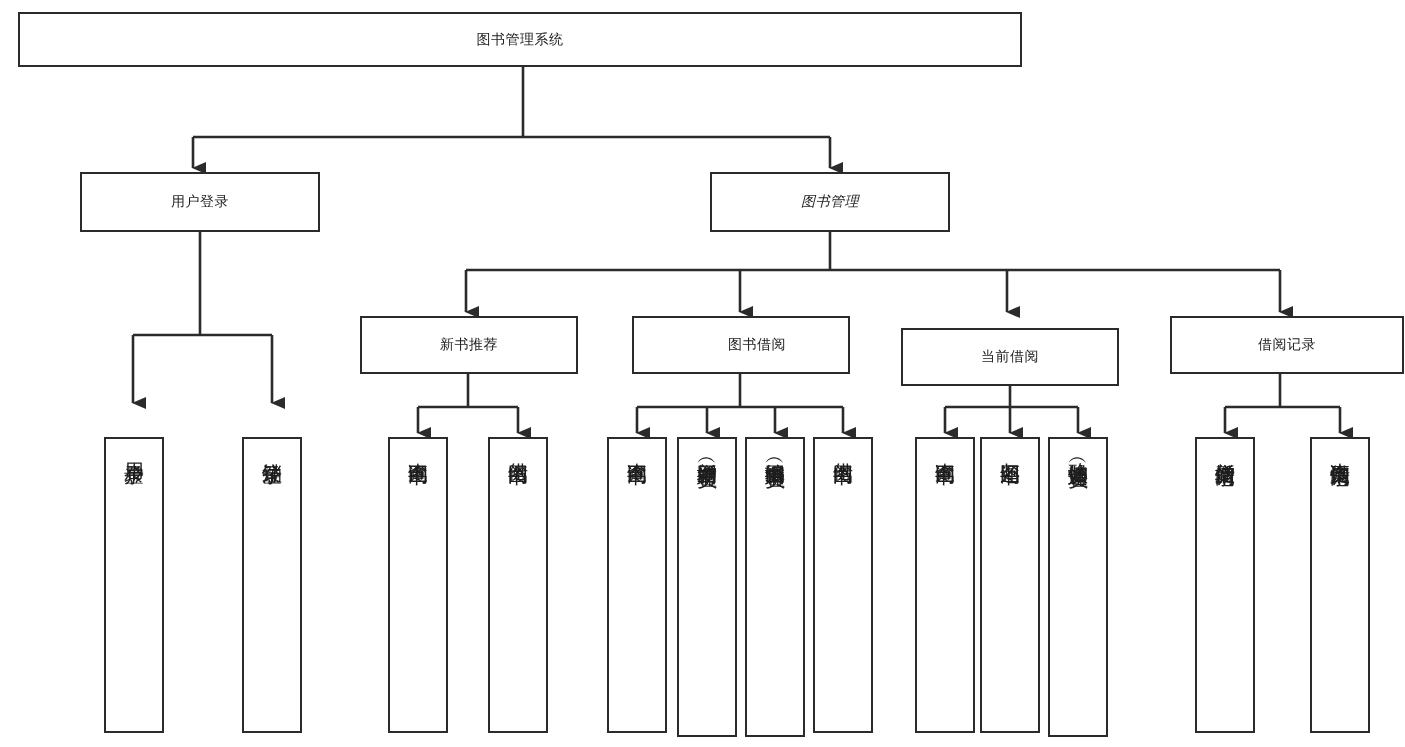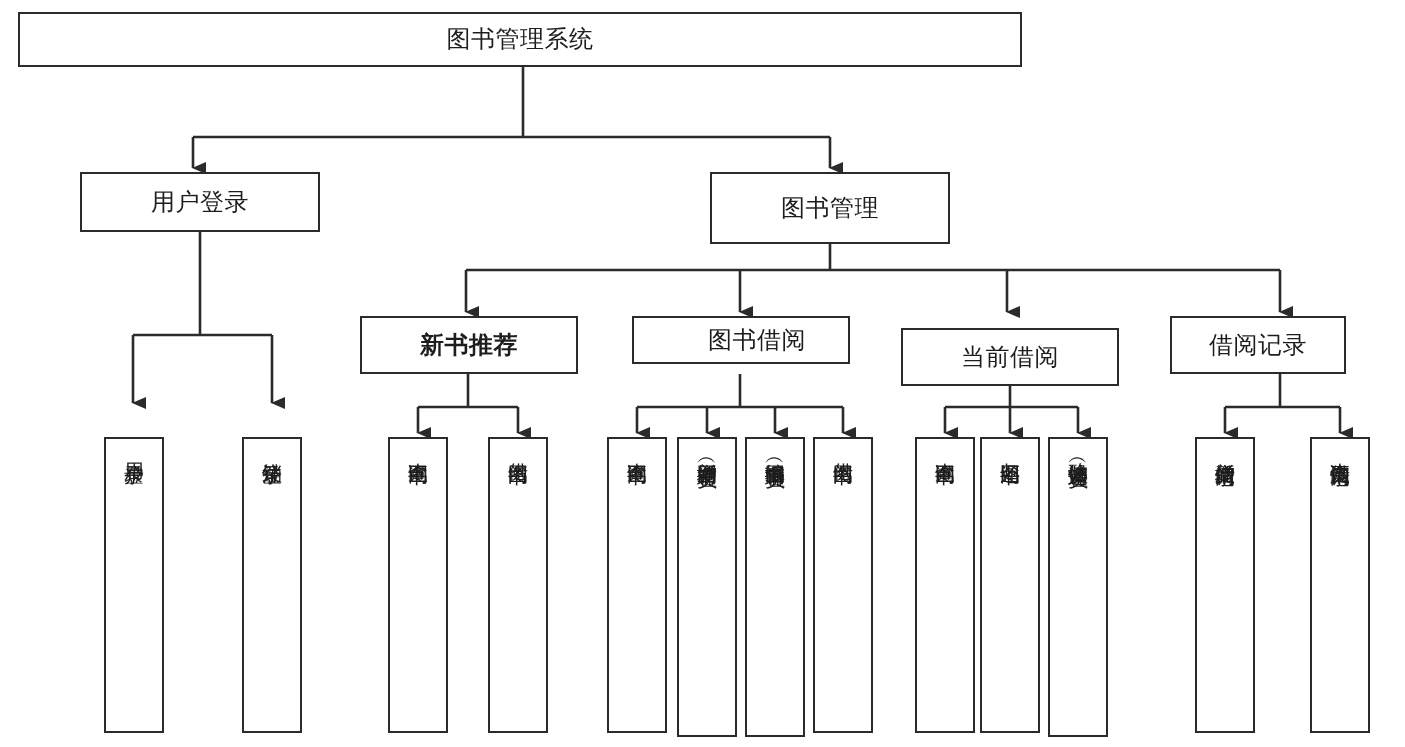--- a/index.html
+++ b/index.html
@@ -26,21 +26,21 @@
     position: absolute;
     box-sizing: border-box;
     background: #ffffff;
     border: 2px solid #2b2b2b;
     display: flex;
     align-items: center;
     justify-content: center;
     overflow: hidden;
   }
   .node-label-h {
-    font-size: 24px;
+    font-size: 14px;
     color: #1d1d1d;
     line-height: 1.1;
     letter-spacing: 0.5px;
     white-space: nowrap;
     text-align: center;
   }
   .leaf-box {
     position: absolute;
     box-sizing: border-box;
     background: #ffffff;
@@ -139,34 +139,34 @@
     </g>
   </svg>
 
   <div class="node-box" style="left:18px; top:12px; width:1004px; height:55px;">
     <span class="node-label-h">图书管理系统</span>
   </div>
 
   <div class="node-box" style="left:80px; top:172px; width:240px; height:60px;">
     <span class="node-label-h">用户登录</span>
   </div>
-  <div class="node-box" style="left:710px; top:172px; width:240px; height:72px;">
+  <div class="node-box" style="left:710px; top:172px; width:240px; height:60px;font-style:italic;">
     <span class="node-label-h">图书管理</span>
   </div>
 
-  <div class="node-box" style="left:360px; top:316px; width:218px; height:58px;font-weight:bold;">
+  <div class="node-box" style="left:360px; top:316px; width:218px; height:58px;">
     <span class="node-label-h">新书推荐</span>
   </div>
-  <div class="node-box" style="left:632px; top:316px; width:218px; height:48px;padding-left:32px;">
+  <div class="node-box" style="left:632px; top:316px; width:218px; height:58px;padding-left:32px;">
     <span class="node-label-h">图书借阅</span>
   </div>
   <div class="node-box" style="left:901px; top:316px; width:218px; height:58px;margin-top:12px;">
     <span class="node-label-h">当前借阅</span>
   </div>
-  <div class="node-box" style="left:1170px; top:316px; width:176px; height:58px;">
+  <div class="node-box" style="left:1170px; top:316px; width:234px; height:58px;">
     <span class="node-label-h">借阅记录</span>
   </div>
 
   <div class="leaf-box" style="left:104px; top:437px; width:60px; height:296px;">
     <span class="leaf-label-v">用户登录</span>
   </div>
   <div class="leaf-box" style="left:242px; top:437px; width:60px; height:296px;">
     <span class="leaf-label-v">注销登录</span>
   </div>
 

